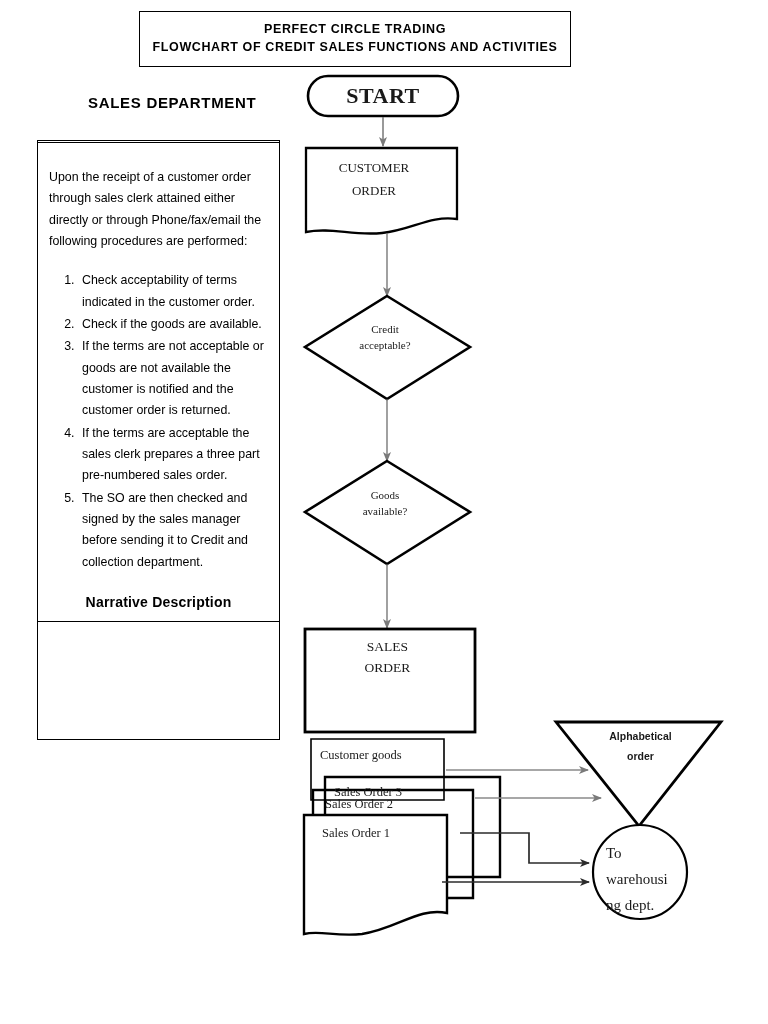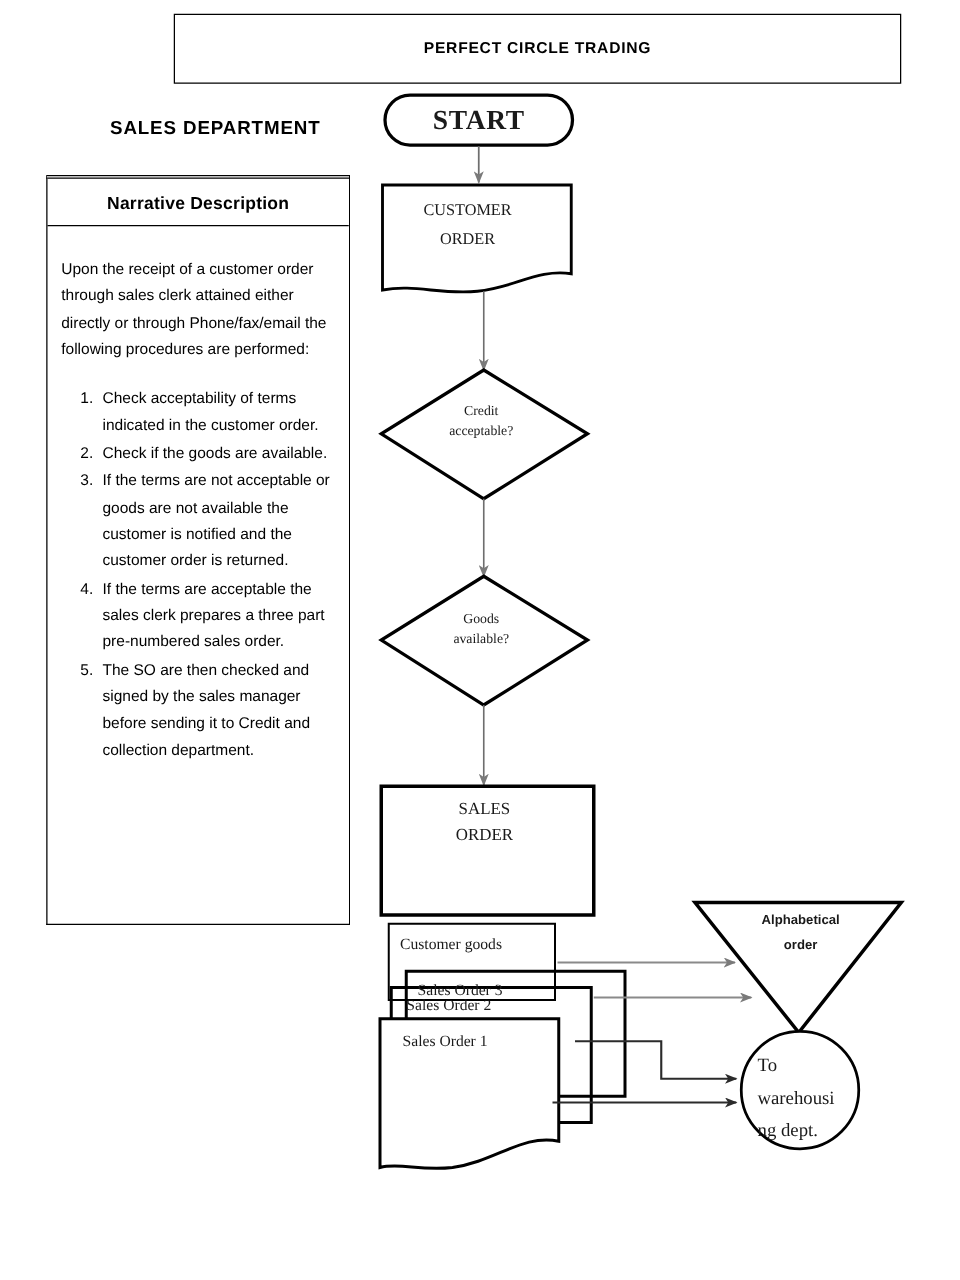--- a/index.html
+++ b/index.html
@@ -15,21 +15,21 @@
     overflow: hidden;
     font-family: "Liberation Sans", sans-serif;
     color: #000000;
   }
 
   
   #title-box {
     position: absolute;
     left: 139px;
     top: 11px;
-    width: 582px;
+    width: 432px;
     height: 56px;
     border: 1.5px solid #000;
     box-sizing: border-box;
     display: flex;
     flex-direction: column;
     align-items: center;
     justify-content: center;
     gap: 4px;
   }
   #title-box .tline {
@@ -144,36 +144,37 @@
     font-size: 15px;
     text-align: left;
     line-height: 1.72;
   }
 </style>
 </head>
 <body>
 
 <div id="title-box">
   <div class="tline">PERFECT CIRCLE TRADING</div>
+  <div class="tline">FLOWCHART OF CREDIT SALES FUNCTIONS AND ACTIVITIES</div>
 </div>
 
 <div id="dept-label">SALES DEPARTMENT</div>
 
 <div id="narrative-panel">
-  <div id="narrative-header">Narrative Description</div>
   <div id="narrative-body">
     <p id="narrative-intro">Upon the receipt of a customer order through sales clerk attained either directly or through Phone/fax/email the following procedures are performed:</p>
     <ol id="narrative-list">
       <li>Check acceptability of terms indicated in the customer order.</li>
       <li>Check if the goods are available.</li>
       <li>If the terms are not acceptable or goods are not available the customer is notified and the customer order is returned.</li>
       <li>If the terms are acceptable the sales clerk prepares a three part pre-numbered sales order.</li>
       <li>The SO are then checked and signed by the sales manager before sending it to Credit and collection department.</li>
     </ol>
   </div>
+  <div id="narrative-header">Narrative Description</div>
 </div>
 
 <svg id="flow-canvas" viewBox="0 0 768 1024">
   <defs>
     <marker id="arrowGray" markerWidth="10" markerHeight="8" refX="9" refY="4" orient="auto" markerUnits="userSpaceOnUse">
       <path d="M0,0 L10,4 L0,8 L2.6,4 Z" fill="#7a7a7a"></path>
     </marker>
     <marker id="arrowDark" markerWidth="10" markerHeight="8" refX="9" refY="4" orient="auto" markerUnits="userSpaceOnUse">
       <path d="M0,0 L10,4 L0,8 L2.6,4 Z" fill="#2b2b2b"></path>
     </marker>

